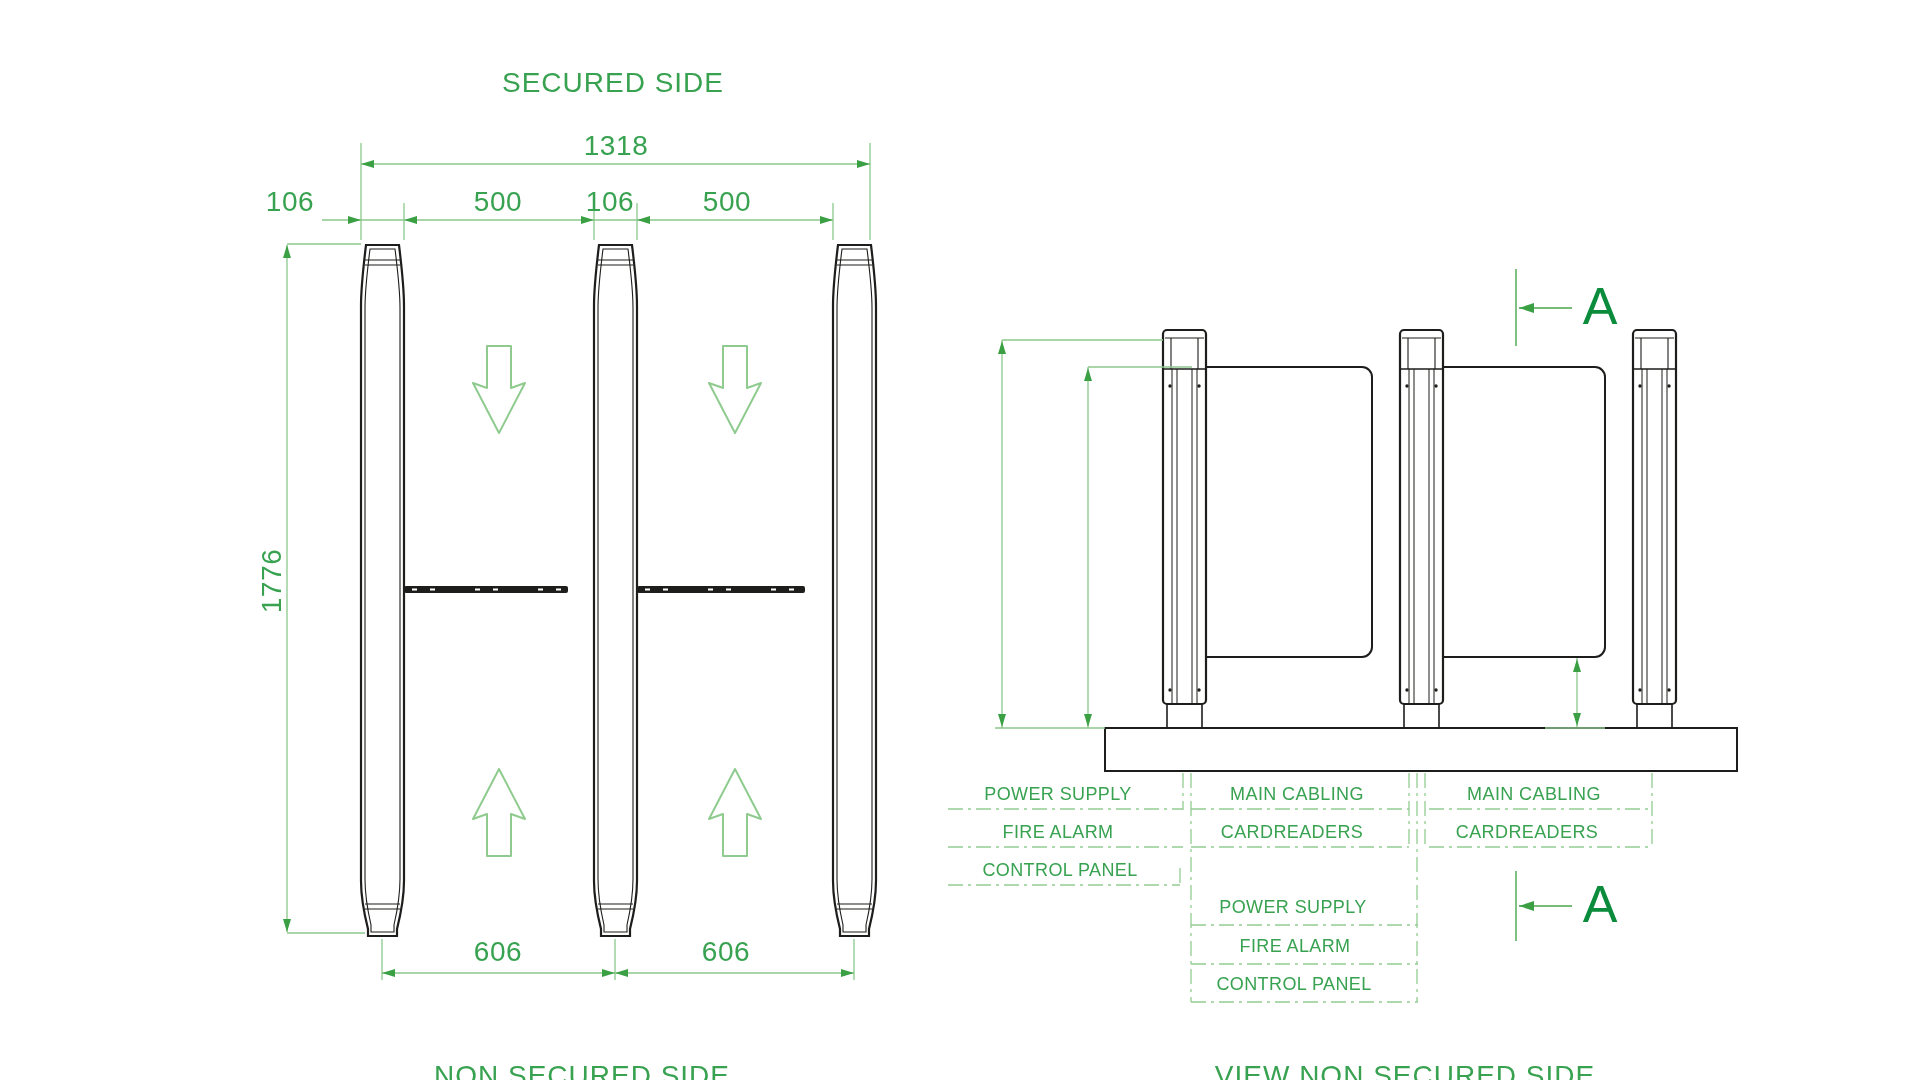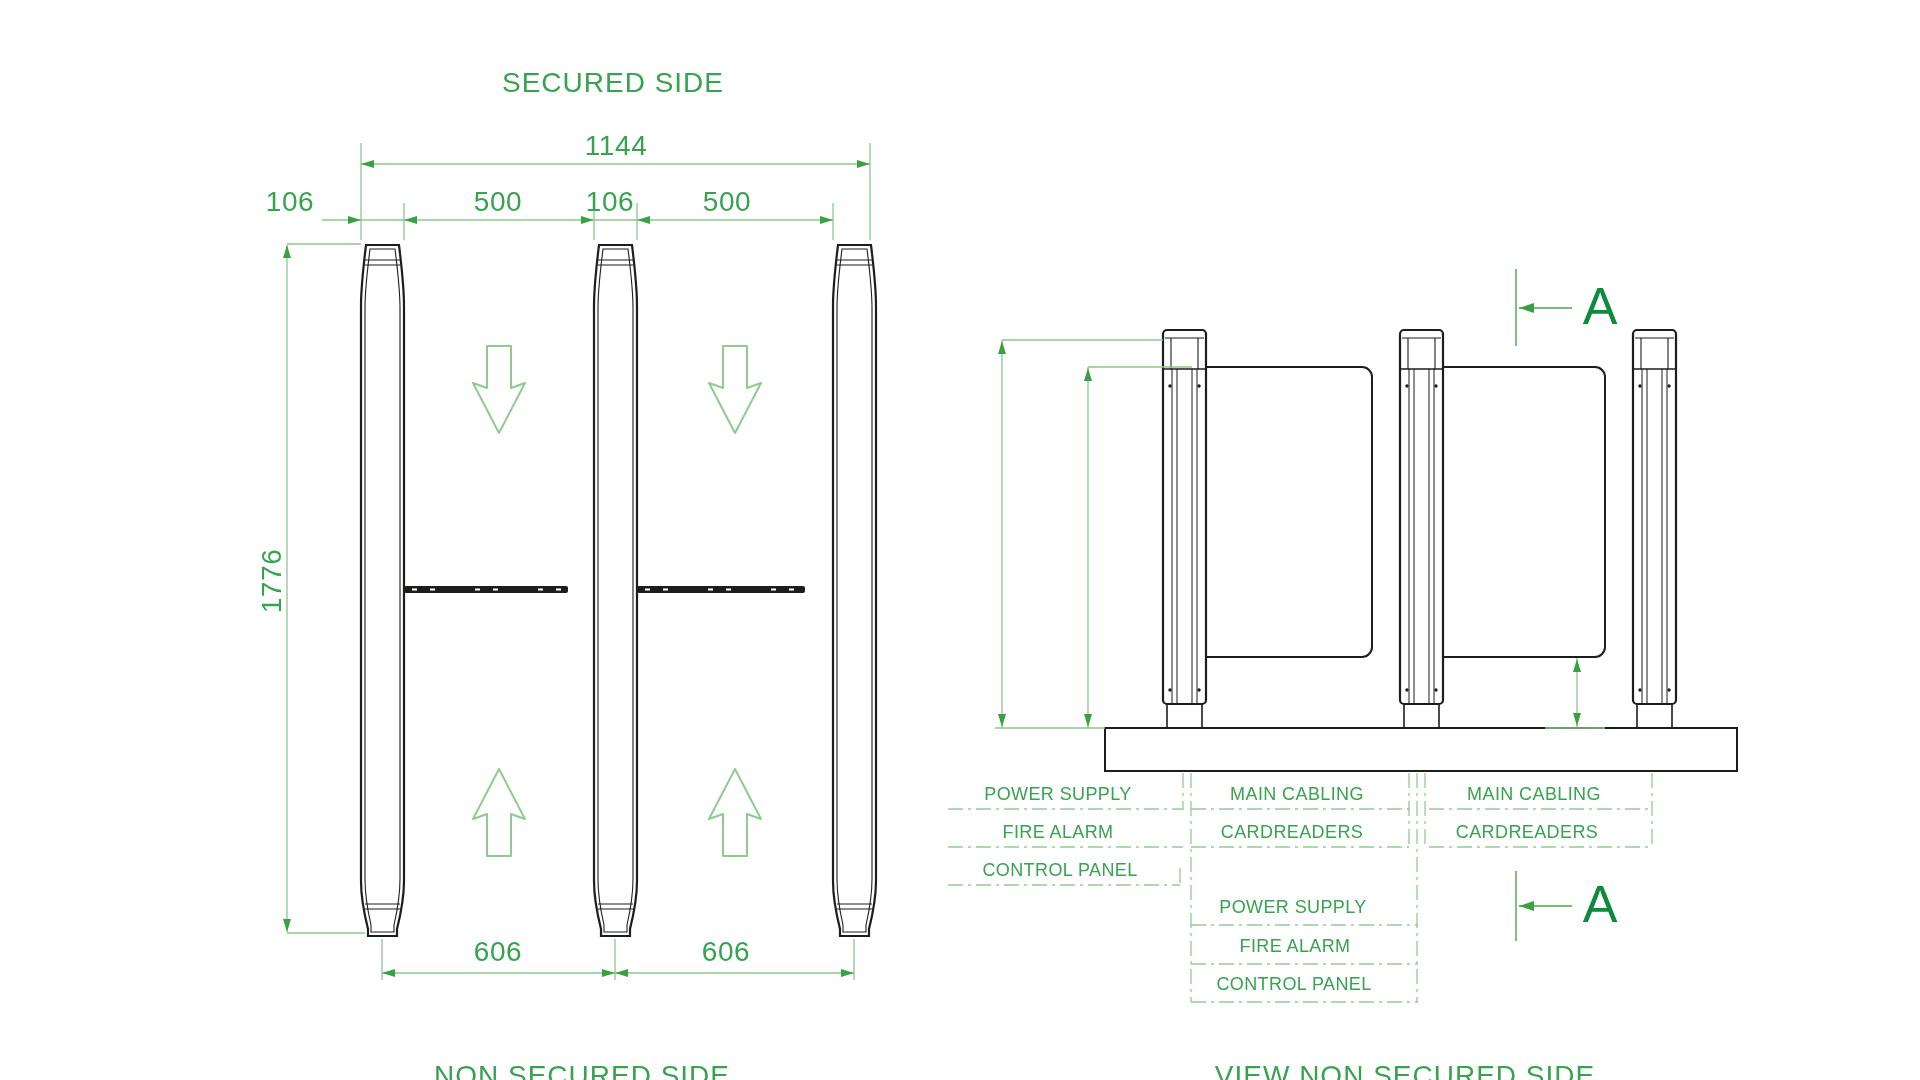--- a/index.html
+++ b/index.html
@@ -169,21 +169,21 @@
           <path d="M1191,737 V966"></path>
         <path d="M1409,737 V812"></path>
           <path d="M1417,737 V966"></path>
           <path d="M1425,737 V812"></path>
         <path d="M1652,737 V812"></path>
       </g>
     </g>
   </svg>
 
   <div class="txt title" style="left:613px;top:47px;">SECURED SIDE</div>
-  <div class="txt dim" style="left:616px;top:110px;">1144</div>
+  <div class="txt dim" style="left:616px;top:110px;">1318</div>
   <div class="txt dim" style="left:290px;top:166px;">106</div>
   <div class="txt dim" style="left:498px;top:166px;">500</div>
   <div class="txt dim" style="left:610px;top:166px;">106</div>
   <div class="txt dim" style="left:727px;top:166px;">500</div>
   <div class="txt dim dim-rot" style="left:272px;top:545px;">1776</div>
   <div class="txt dim" style="left:498px;top:916px;">606</div>
   <div class="txt dim" style="left:726px;top:916px;">606</div>
   <div class="txt title" style="left:582px;top:1040px;">NON SECURED SIDE</div>
 
   <div class="txt marker" style="left:1600px;top:270px;">A</div>

